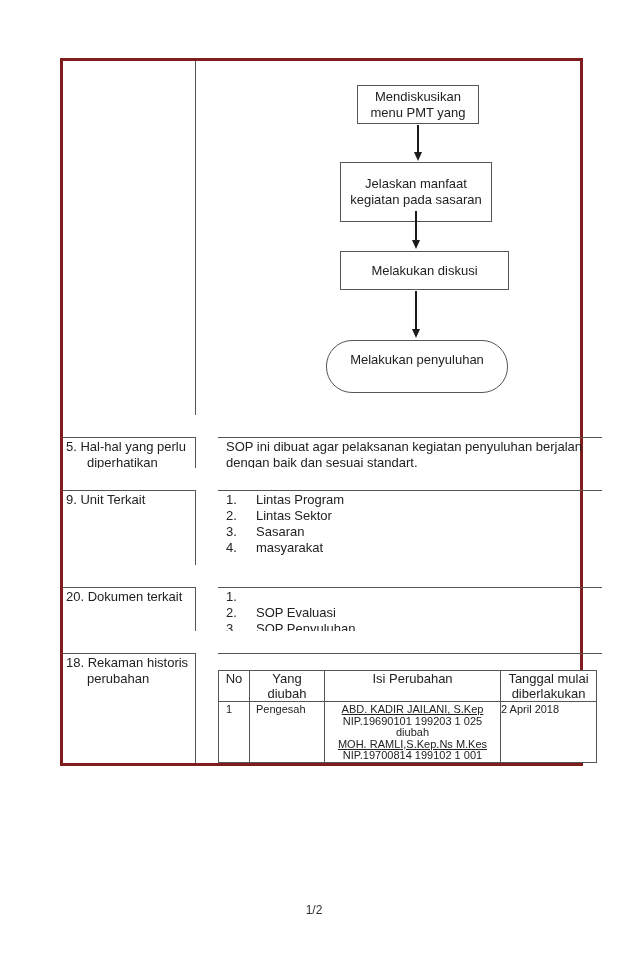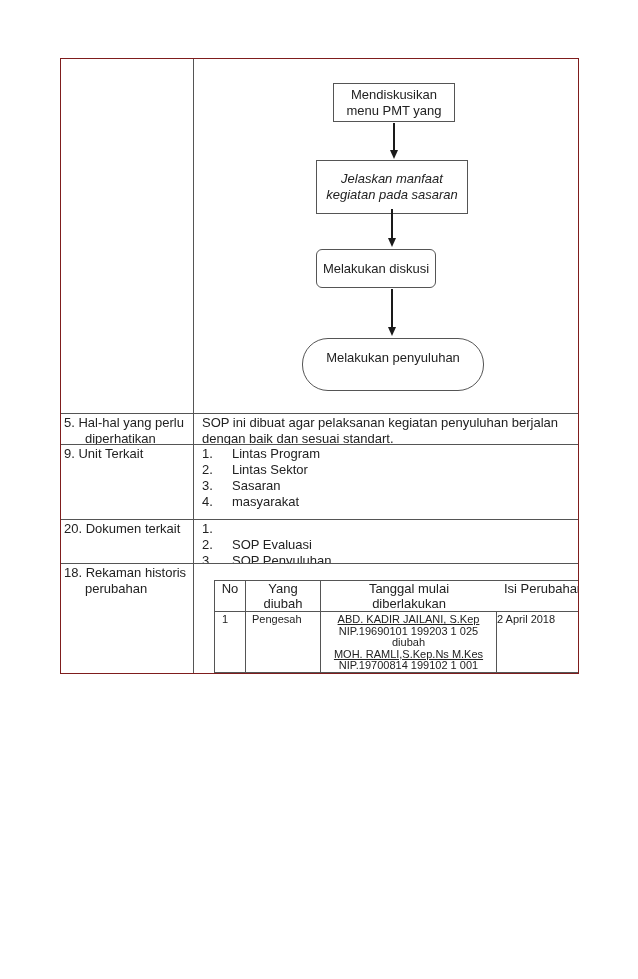--- a/index.html
+++ b/index.html
@@ -15,23 +15,24 @@
 
   
   .doc-table {
     position: absolute;
     left: 60px;
     top: 58px;
     width: 517px;
     display: grid;
     grid-template-columns: 133px 384px;
     grid-template-rows: 354px 31px 75px 44px 110px;
-    border: 1px solid #7f1d1d;
+    border: 3px solid #7f1d1d;
     font-size: 13px;
     line-height: 15.5px;
+    gap: 22px;
   }
   .cell { box-sizing: border-box; overflow: hidden; }
   .cell.left { border-right: 1px solid #555555; }
   .cell.rt { border-top: 1px solid #555555; }
   .row-label {
     padding: 1px 2px 0 24px;
     text-indent: -21px;
     white-space: pre-line;
   }
   .row-content { padding: 1px 6px 0 8px; }
@@ -48,22 +49,22 @@
     box-sizing: border-box;
     border: 1px solid #555555;
     display: flex;
     align-items: center;
     justify-content: center;
     text-align: center;
     white-space: pre-line;
     line-height: 16px;
   }
   .fbox1 { left: 139px; top: 24px;  width: 122px; height: 39px; }
-  .fbox2 { left: 122px; top: 101px; width: 152px; height: 54px; font-style: italic; }
-  .fbox3 { left: 122px; top: 190px; width: 120px; height: 39px; border-radius: 6px; }
+  .fbox2 { left: 122px; top: 101px; width: 152px; height: 60px; }
+  .fbox3 { left: 122px; top: 190px; width: 169px; height: 39px; }
   .foval {
     left: 108px; top: 279px; width: 182px; height: 53px;
     border-radius: 26px;
     align-items: flex-start;
     padding-top: 11px;
   }
   .arrow {
     position: absolute;
     width: 2px;
     background: #1a1a1a;
@@ -78,21 +79,21 @@
     border-top: 9px solid #1a1a1a;
   }
   .ar1 { left: 199px; top: 64px;  height: 28px; }
   .ar2 { left: 197px; top: 150px; height: 30px; }
   .ar3 { left: 197px; top: 230px; height: 39px; }
 
   
   .hist-wrap { position: relative; }
   .hist-table {
     position: absolute;
-    left: 20px;
+    left: 0;
     top: 16px;
     width: 377px;
     display: grid;
     grid-template-columns: 31px 75px 176px 95px;
     border: 1px solid #555555;
     background: #ffffff;
   }
   .hcell {
     box-sizing: border-box;
     border-right: 1px solid #555555;
@@ -194,33 +195,34 @@
     </div>
 
     <div class="cell left rt row-label">18. Rekaman historis
 perubahan</div>
     <div class="cell rt hist-wrap">
       <div class="hist-table">
 
         <div class="hcell head">No</div>
         <div class="hcell head">Yang
 diubah</div>
+        <div class="hcell head">Isi Perubahan</div>
         <div class="hcell head last">Tanggal mulai
 diberlakukan</div>
-        <div class="hcell head">Isi Perubahan</div>
 
         <div class="hcell body c-no">1</div>
         <div class="hcell body c-yang">Pengesah</div>
         <div class="hcell body c-isi">
           <span class="isi-line u">ABD. KADIR JAILANI, S.Kep</span>
           <span class="isi-line">NIP.19690101 199203 1 025</span>
           <span class="isi-line">diubah</span>
           <span class="isi-line u">MOH. RAMLI,S.Kep.Ns M.Kes</span>
           <span class="isi-line">NIP.19700814 199102 1 001</span>
         </div>
         <div class="hcell body c-tgl last">2 April 2018</div>
       </div>
     </div>
 
   </div>
 
+  <div class="page-number">1/2</div>
 
 </div>
 
 </body></html>

